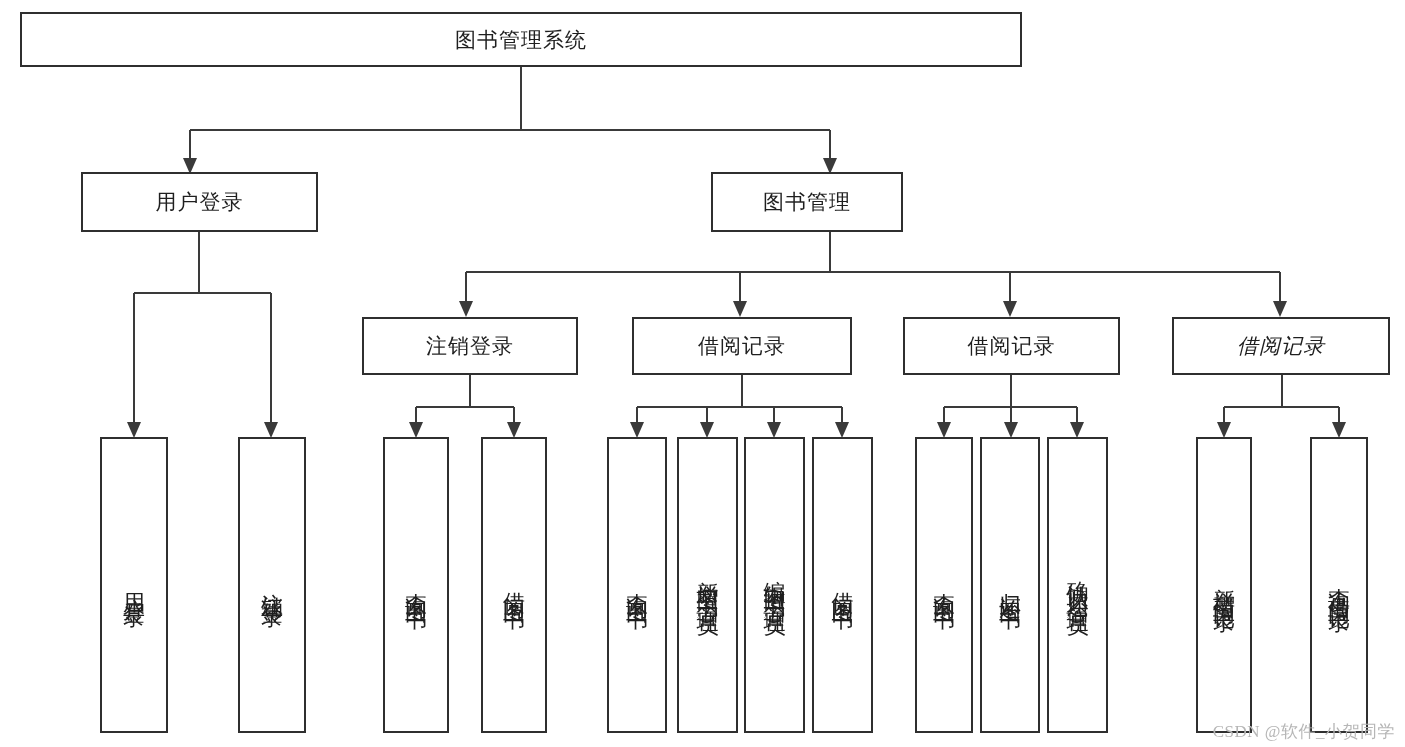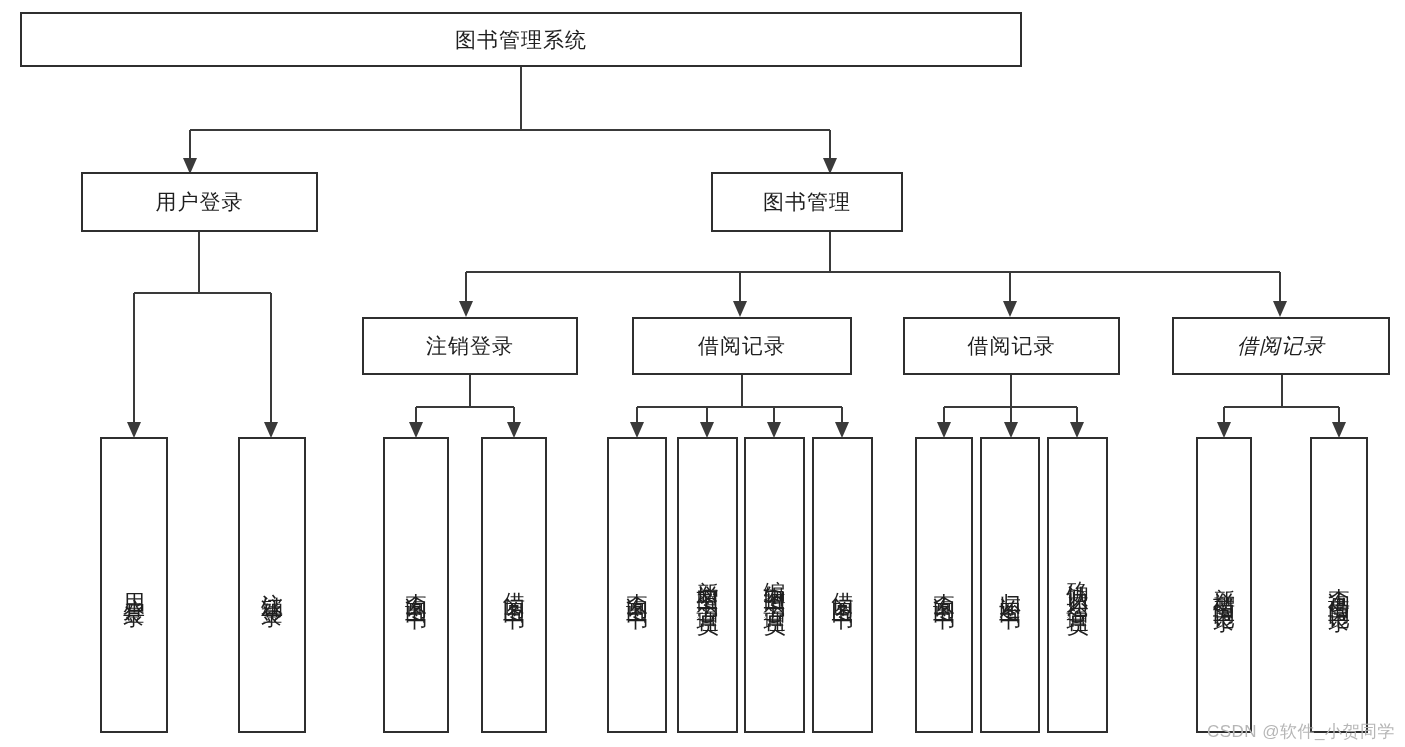--- a/index.html
+++ b/index.html
@@ -74,20 +74,21 @@
   
   #watermark {
     position: absolute;
     right: 10px;
     bottom: 4px;
     font-size: 17px;
     color: #b6b6b6;
     letter-spacing: 0.5px;
     white-space: nowrap;
     user-select: none;
+    font-family: Liberation Serif, serif;
   }
 </style>
 </head>
 <body>
 
 <div id="canvas">
 
   <svg id="wires" viewBox="0 0 1405 747" width="1405" height="747">
 
     <line x1="521" y1="67" x2="521" y2="130"></line>

